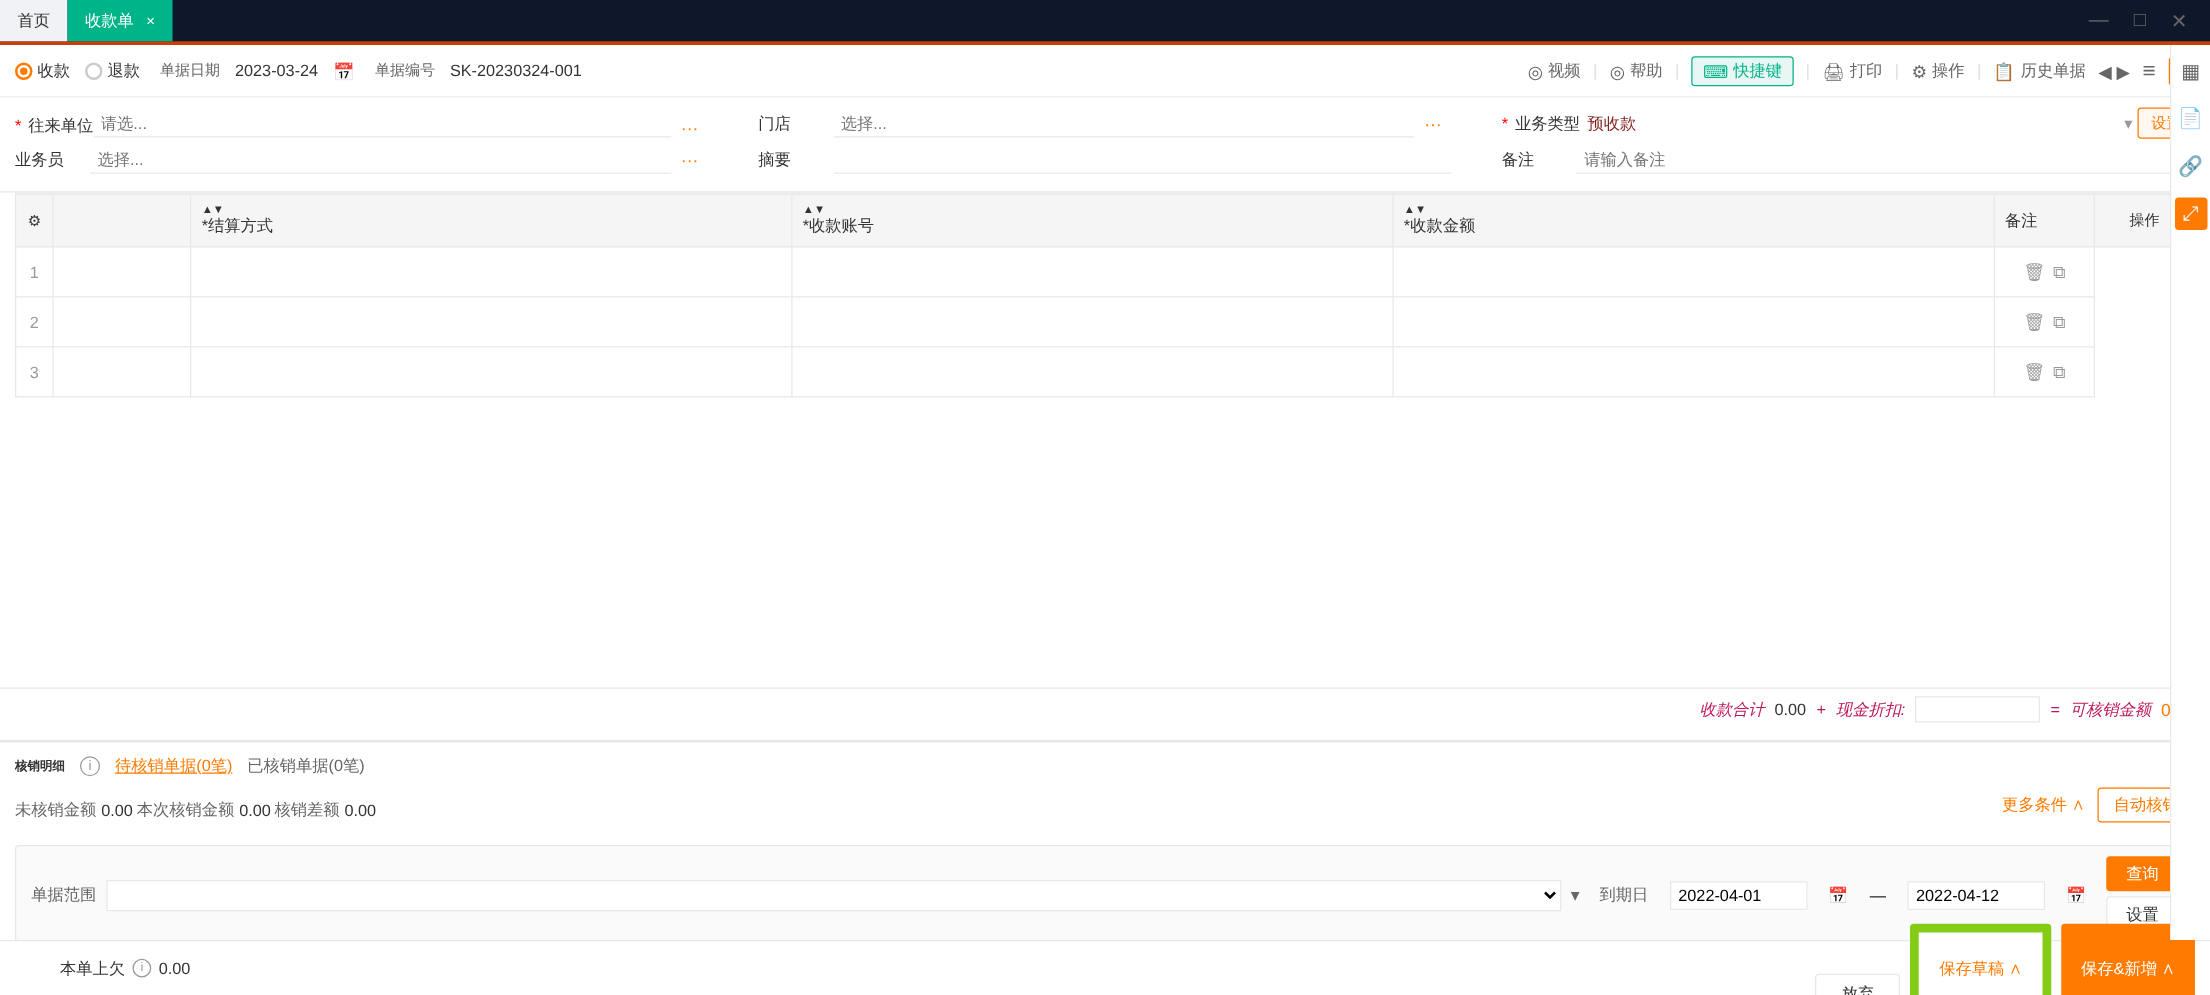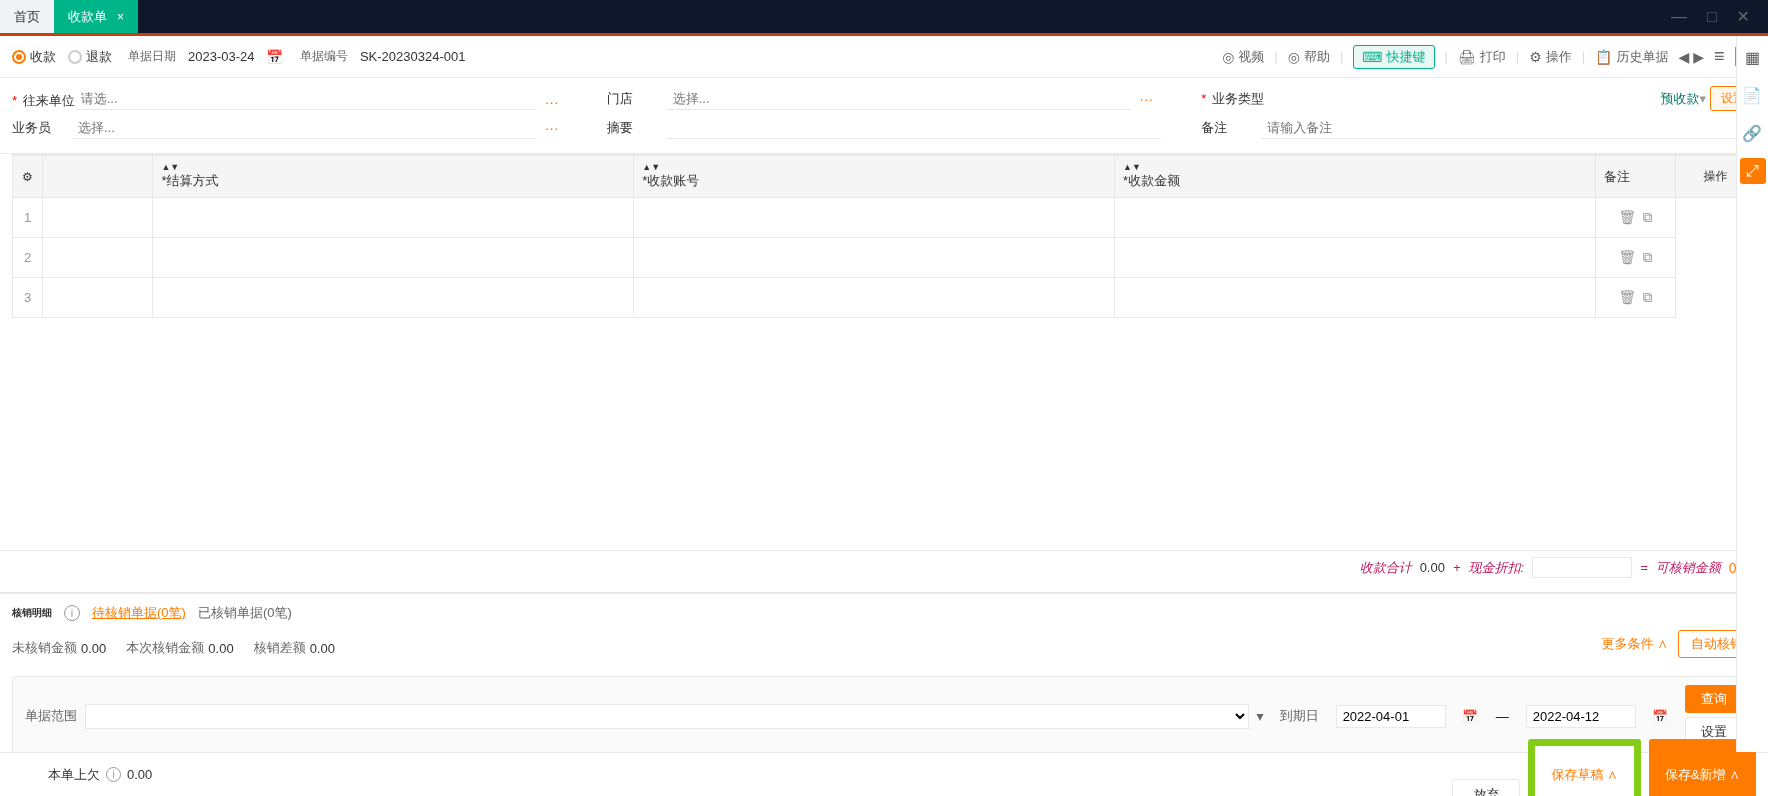--- a/index.html
+++ b/index.html
@@ -124,21 +124,21 @@
     .info-icon {
       width: 16px; height: 16px; border-radius: 50%; border: 1px solid #999;
       display: inline-flex; align-items: center; justify-content: center;
       font-size: 11px; color: #999; cursor: pointer;
     }
     .verify-tab {
       color: #ff7b00; cursor: pointer; font-size: 13px; text-decoration: underline;
     }
     .verify-tab.inactive { color: #666; text-decoration: none; }
 
-    .verify-stats { display: flex; align-items: center; gap: 20px; margin-bottom: 10px; }
+    .verify-stats { display: flex; align-items: center; gap: 3px; margin-bottom: 10px; }
     .stat-item { display: flex; align-items: center; gap: 4px; font-size: 13px; }
     .stat-label { color: #666; }
     .stat-value { color: #333; }
 
     .verify-filter-row {
       display: flex; align-items: center; justify-content: flex-end; gap: 10px;
       margin-bottom: 8px;
     }
     .filter-btn {
       display: flex; align-items: center; gap: 4px; color: #ff7b00; cursor: pointer; font-size: 13px;
@@ -326,21 +326,21 @@
         <input class="field-input" type="text" placeholder="选择..." style="">
         <span class="more-btn">···</span>
       </div>
       <div class="field-divider"></div>
 
       <div class="form-field" style="flex:2; align-items:center;">
         <span class="field-label">
           <span class="required">*</span>
           <span>业务类型</span>
         </span>
-        <span style="flex:1;padding-left:6px;color:#0f766e;text-align:right;">预收款</span>
+        <span style="flex:1;padding-left:6px;color:#7f1d1d;">预收款</span>
         <span style="color:#999;cursor:pointer;margin-right:4px;">▾</span>
         <button class="settings-btn">设置</button>
       </div>
     </div>
     <div class="form-row">
       <div class="form-field" style="flex:2; align-items:center;">
         <span class="field-label">业务员</span>
         <input class="field-input" type="text" placeholder="选择..." style="">
         <span class="more-btn">···</span>
       </div>

